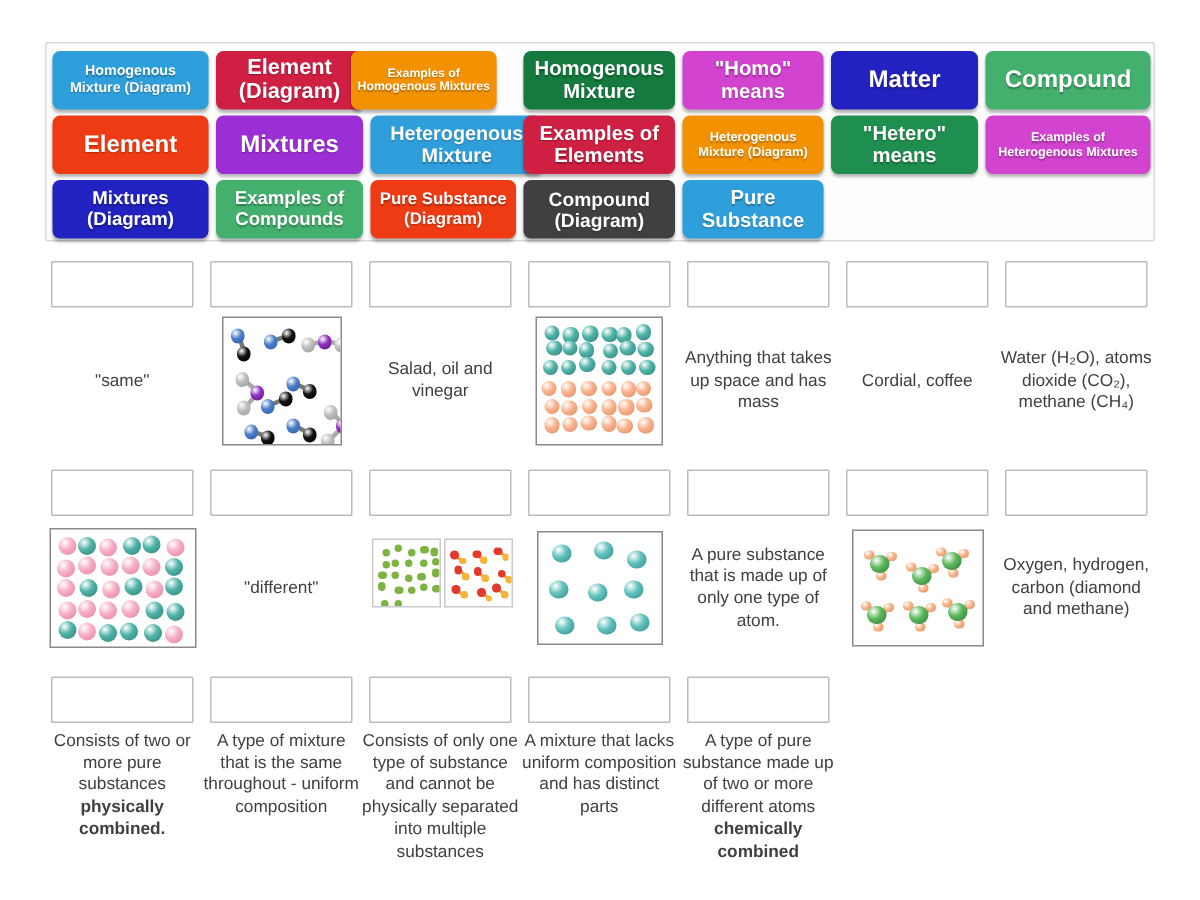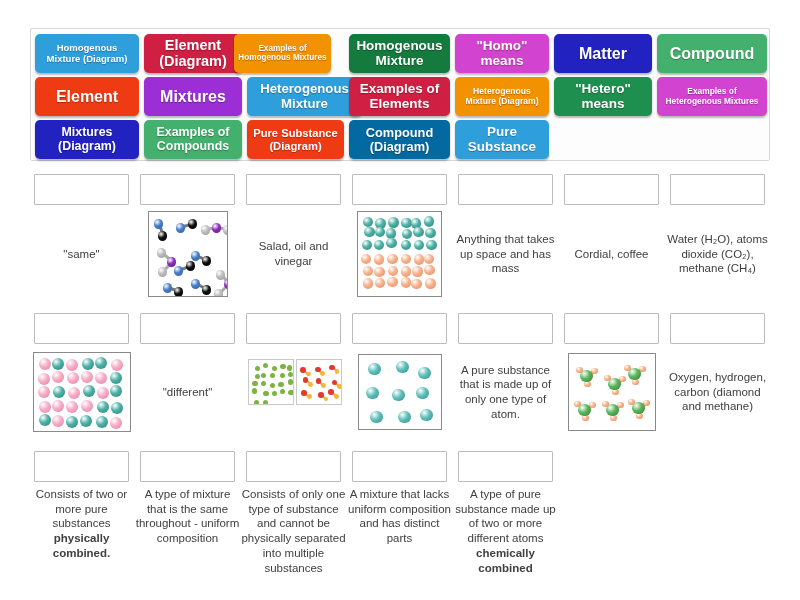--- a/index.html
+++ b/index.html
@@ -88,21 +88,21 @@
         <div class="tile" style="left: 113px; top: 48px; width: 98px; height: 39px; background: rgb(155, 46, 212); font-size: 16px;">Mixtures</div>
         <div class="tile" style="left: 4px; top: 48px; width: 104px; height: 39px; background: rgb(239, 59, 19); font-size: 16px;">Element</div>
         <div class="tile" style="left: 216px; top: 48px; width: 115px; height: 39px; background: rgb(47, 159, 220); font-size: 13.2px;">Heterogenous Mixture</div>
         <div class="tile" style="left: 318px; top: 48px; width: 101px; height: 39px; background: rgb(207, 31, 66); font-size: 13.5px;">Examples of Elements</div>
         <div class="tile" style="left: 424px; top: 48px; width: 94px; height: 39px; background: rgb(243, 146, 0); font-size: 8.6px;">Heterogenous Mixture (Diagram)</div>
         <div class="tile" style="left: 523px; top: 48px; width: 98px; height: 39px; background: rgb(30, 143, 78); font-size: 13.5px;">"Hetero" means</div>
         <div class="tile" style="left: 4px; top: 91px; width: 104px; height: 39px; background: rgb(34, 34, 192); font-size: 12.4px;">Mixtures (Diagram)</div>
         <div class="tile" style="left: 626px; top: 48px; width: 110px; height: 39px; background: rgb(210, 67, 207); font-size: 8.4px;">Examples of Heterogenous Mixtures</div>
         <div class="tile" style="left: 113px; top: 91px; width: 98px; height: 39px; background: rgb(67, 176, 109); font-size: 12.4px;">Examples of Compounds</div>
         <div class="tile" style="left: 216px; top: 91px; width: 97px; height: 39px; background: rgb(239, 59, 19); font-size: 11.2px;">Pure Substance (Diagram)</div>
-        <div class="tile" style="left: 318px; top: 91px; width: 101px; height: 39px; background: #0369a1; font-size: 12.8px;">Compound (Diagram)</div>
+        <div class="tile" style="left: 318px; top: 91px; width: 101px; height: 39px; background: #404040; font-size: 12.8px;">Compound (Diagram)</div>
         <div class="tile" style="left: 424px; top: 91px; width: 94px; height: 39px; background: rgb(47, 159, 220); font-size: 13.5px;">Pure Substance</div>
       </div>
   </div>
 
   <div id="rows-layer">
       <div class="dropzone" style="left: 34px; top: 174px; width: 95px; height: 31px;"></div>
       <div class="answer" style="left: 28px; top: 208px; width: 107px; height: 92px;">
         <div>"same"</div>
       </div>
       <div class="dropzone" style="left: 140px; top: 174px; width: 95px; height: 31px;"></div>

